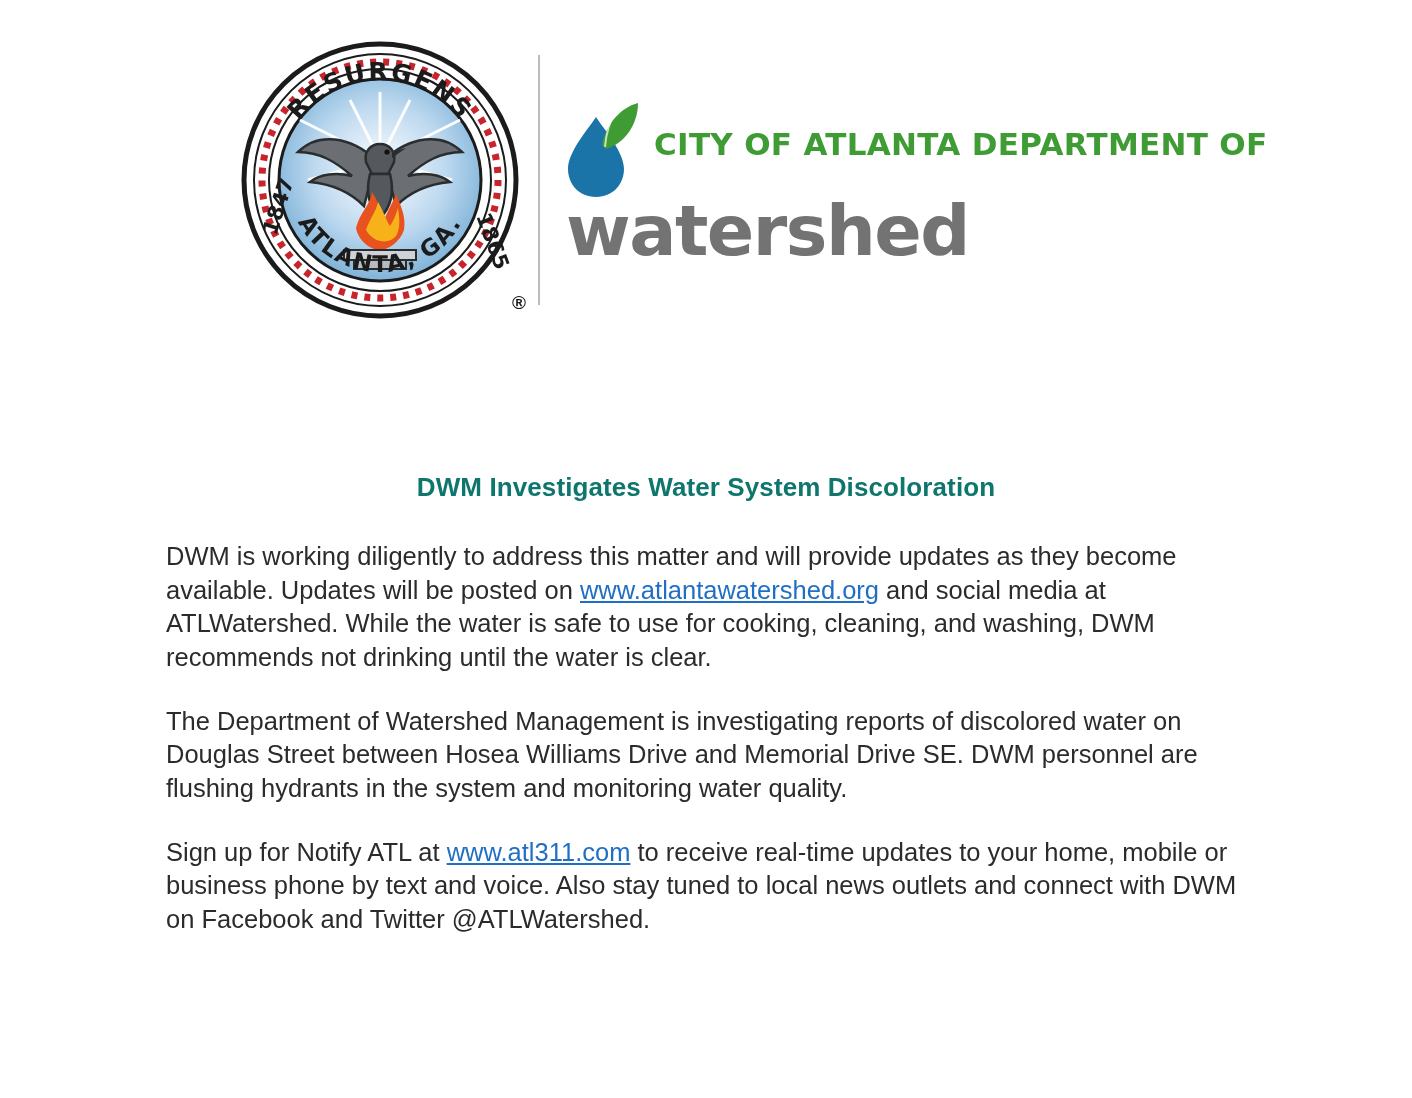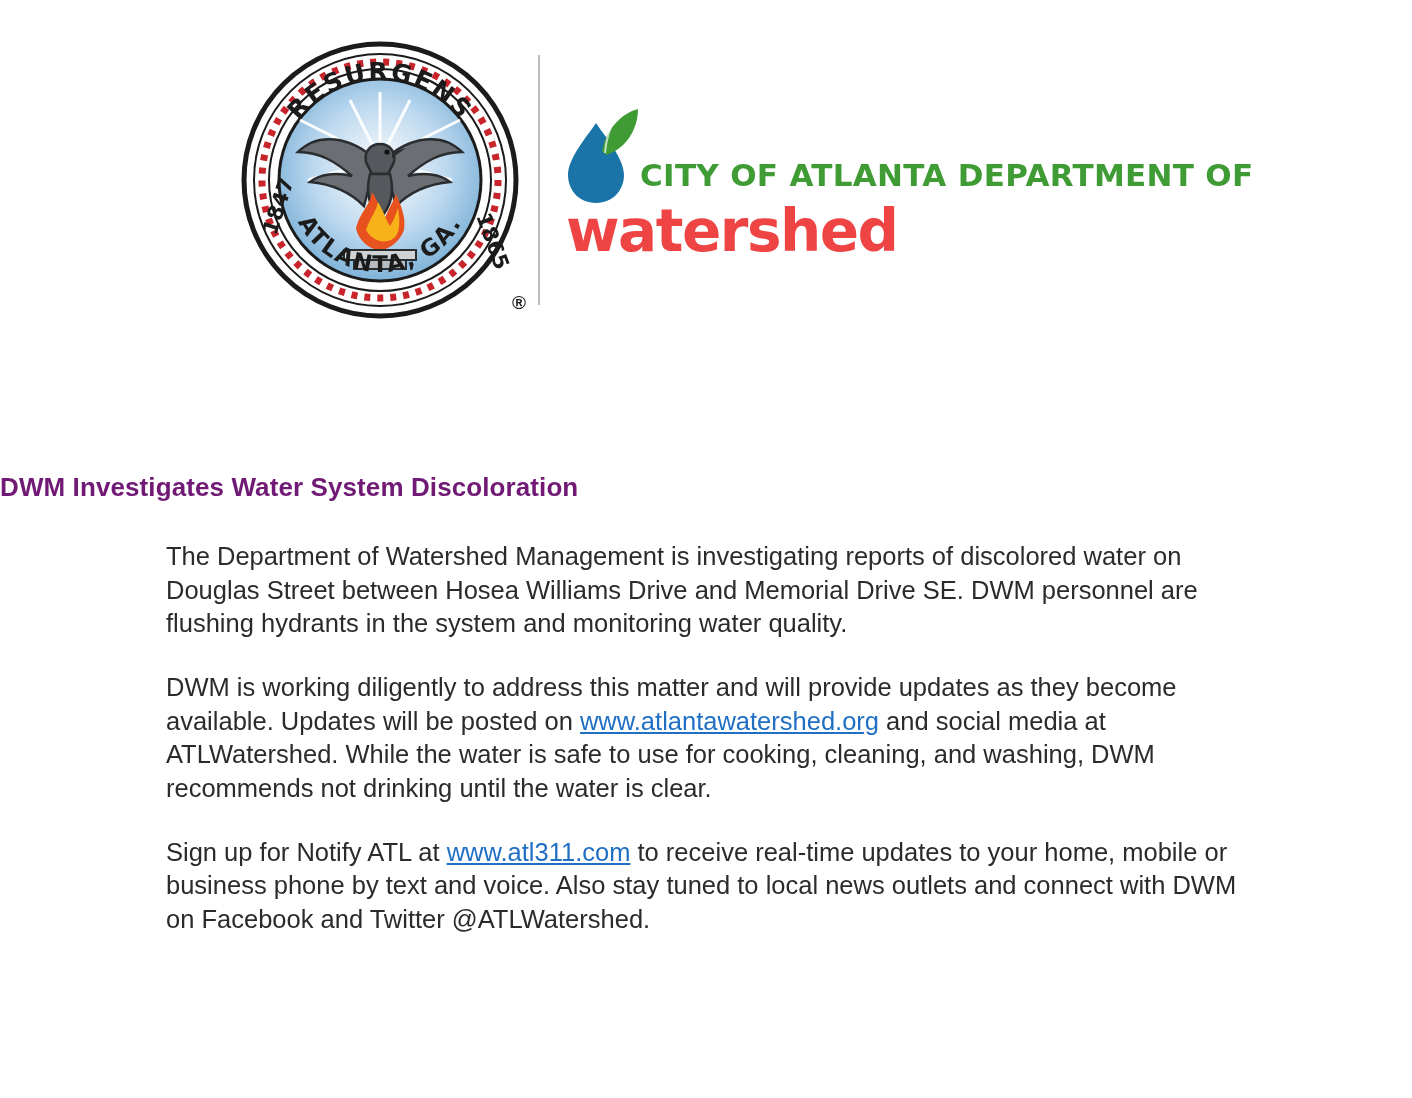--- a/index.html
+++ b/index.html
@@ -50,53 +50,54 @@
   }
 
   .wordmark {
     display: flex;
     flex-direction: column;
     justify-content: center;
     padding-top: 6px;
   }
   .wordmark-top {
     display: flex;
-    align-items: flex-end;
+    align-items: center;
+    gap: 14px;
   }
   .drop-leaf { width: 74px; height: 96px; flex: 0 0 auto; }
   .dept-line {
     font-family: "DejaVu Sans", sans-serif;
     font-weight: bold;
     font-size: 31px;
     letter-spacing: 0.3px;
     color: #3f9c35;
     padding-bottom: 10px;
     white-space: nowrap;
   }
   .wordmark-big {
     font-family: "DejaVu Sans", sans-serif;
     font-weight: bold;
-    font-size: 58px;
+    font-size: 70px;
     line-height: 0.93;
-    color: #ef4444;
+    color: #737373;
     letter-spacing: -1.5px;
     margin-top: 2px;
   }
   .wordmark-big .line2 { display: block; }
 
   
   .doc-title {
     position: absolute;
     top: 472px;
     left: 0;
     width: 1412px;
-    text-align: left;
+    text-align: center;
     font-size: 26px;
     font-weight: bold;
-    color: #701a75;
+    color: #0f766e;
     letter-spacing: 0.1px;
   }
 
   .body-copy {
     position: absolute;
     top: 540px;
     left: 166px;
     width: 1085px;
     font-size: 25.5px;
     line-height: 1.32;
@@ -185,19 +186,19 @@
     <div class="wordmark-big">
       <span>watershed</span>
     </div>
   </div>
 </div>
 
 <div class="doc-title">DWM Investigates Water System Discoloration</div>
 
 <div class="body-copy">
 
+  <p><span>DWM is working diligently to address this matter and will provide updates as they become available. Updates will be posted on </span><a class="doclink" href="#">www.atlantawatershed.org</a><span> and social media at ATLWatershed. While the water is safe to use for cooking, cleaning, and washing, DWM recommends not drinking until the water is clear.</span></p>
+
   <p>The Department of Watershed Management is investigating reports of discolored water on Douglas Street between Hosea Williams Drive and Memorial Drive SE. DWM personnel are flushing hydrants in the system and monitoring water quality.</p>
 
-  <p><span>DWM is working diligently to address this matter and will provide updates as they become available. Updates will be posted on </span><a class="doclink" href="#">www.atlantawatershed.org</a><span> and social media at ATLWatershed. While the water is safe to use for cooking, cleaning, and washing, DWM recommends not drinking until the water is clear.</span></p>
-
   <p><span>Sign up for Notify ATL at </span><a class="doclink" href="#">www.atl311.com</a><span> to receive real-time updates to your home, mobile or business phone by text and voice. Also stay tuned to local news outlets and connect with DWM on Facebook and Twitter @ATLWatershed.</span></p>
 
 </div>
 
 </body></html>

